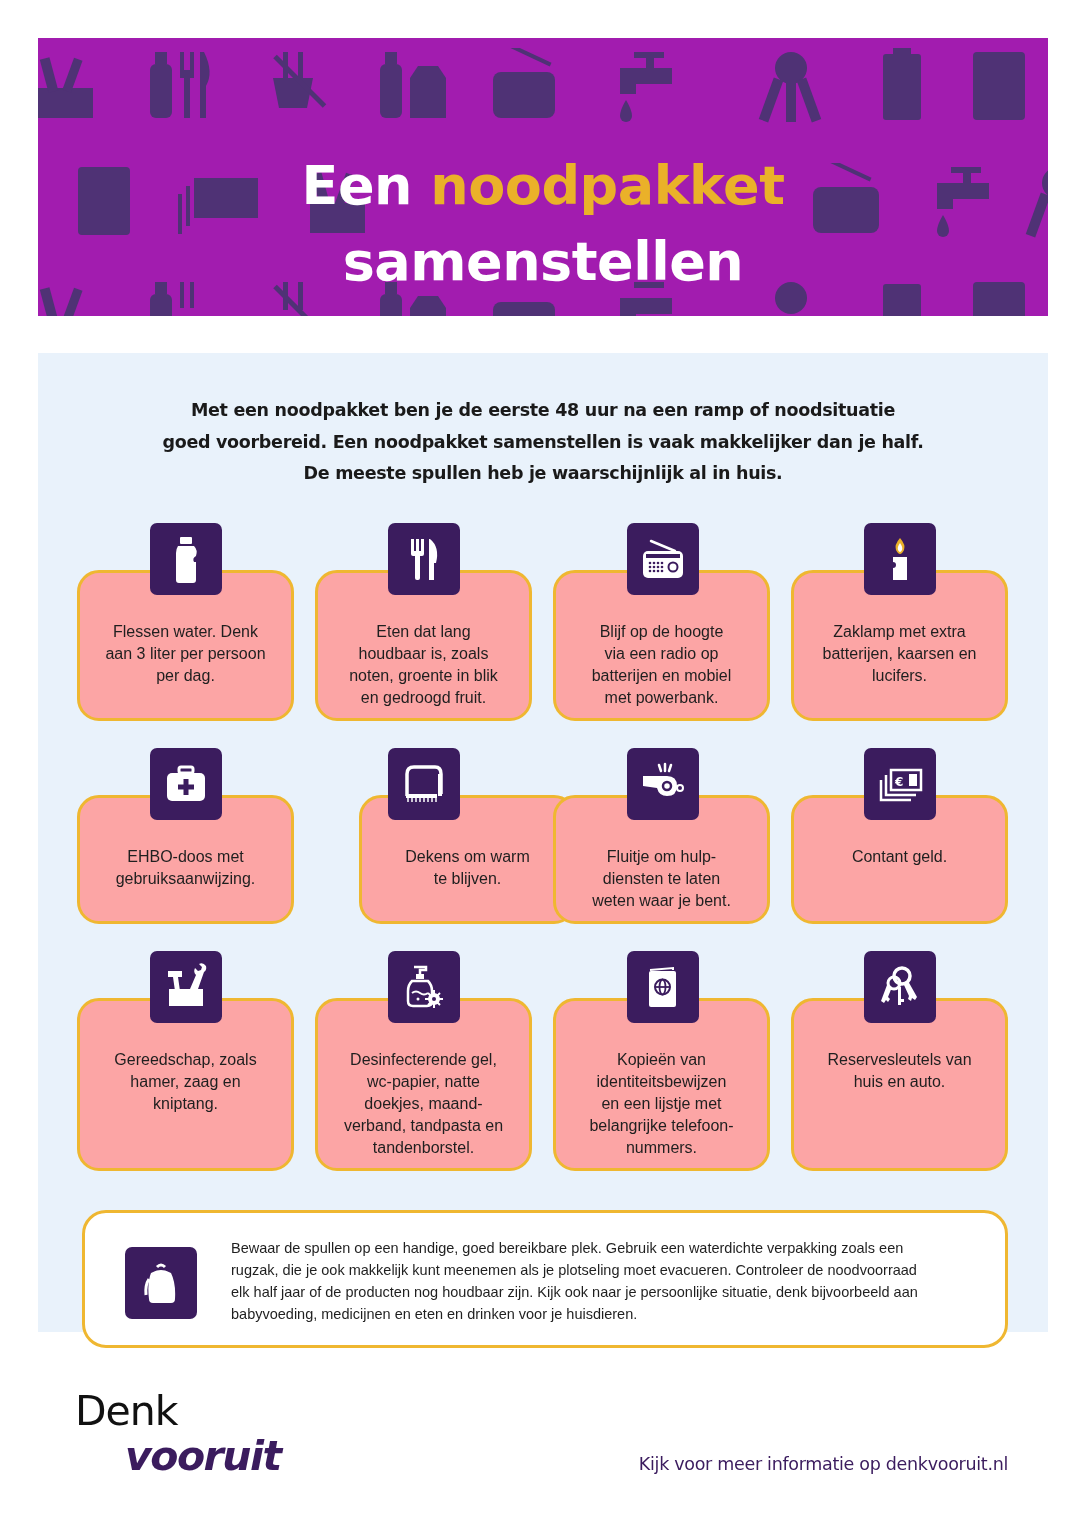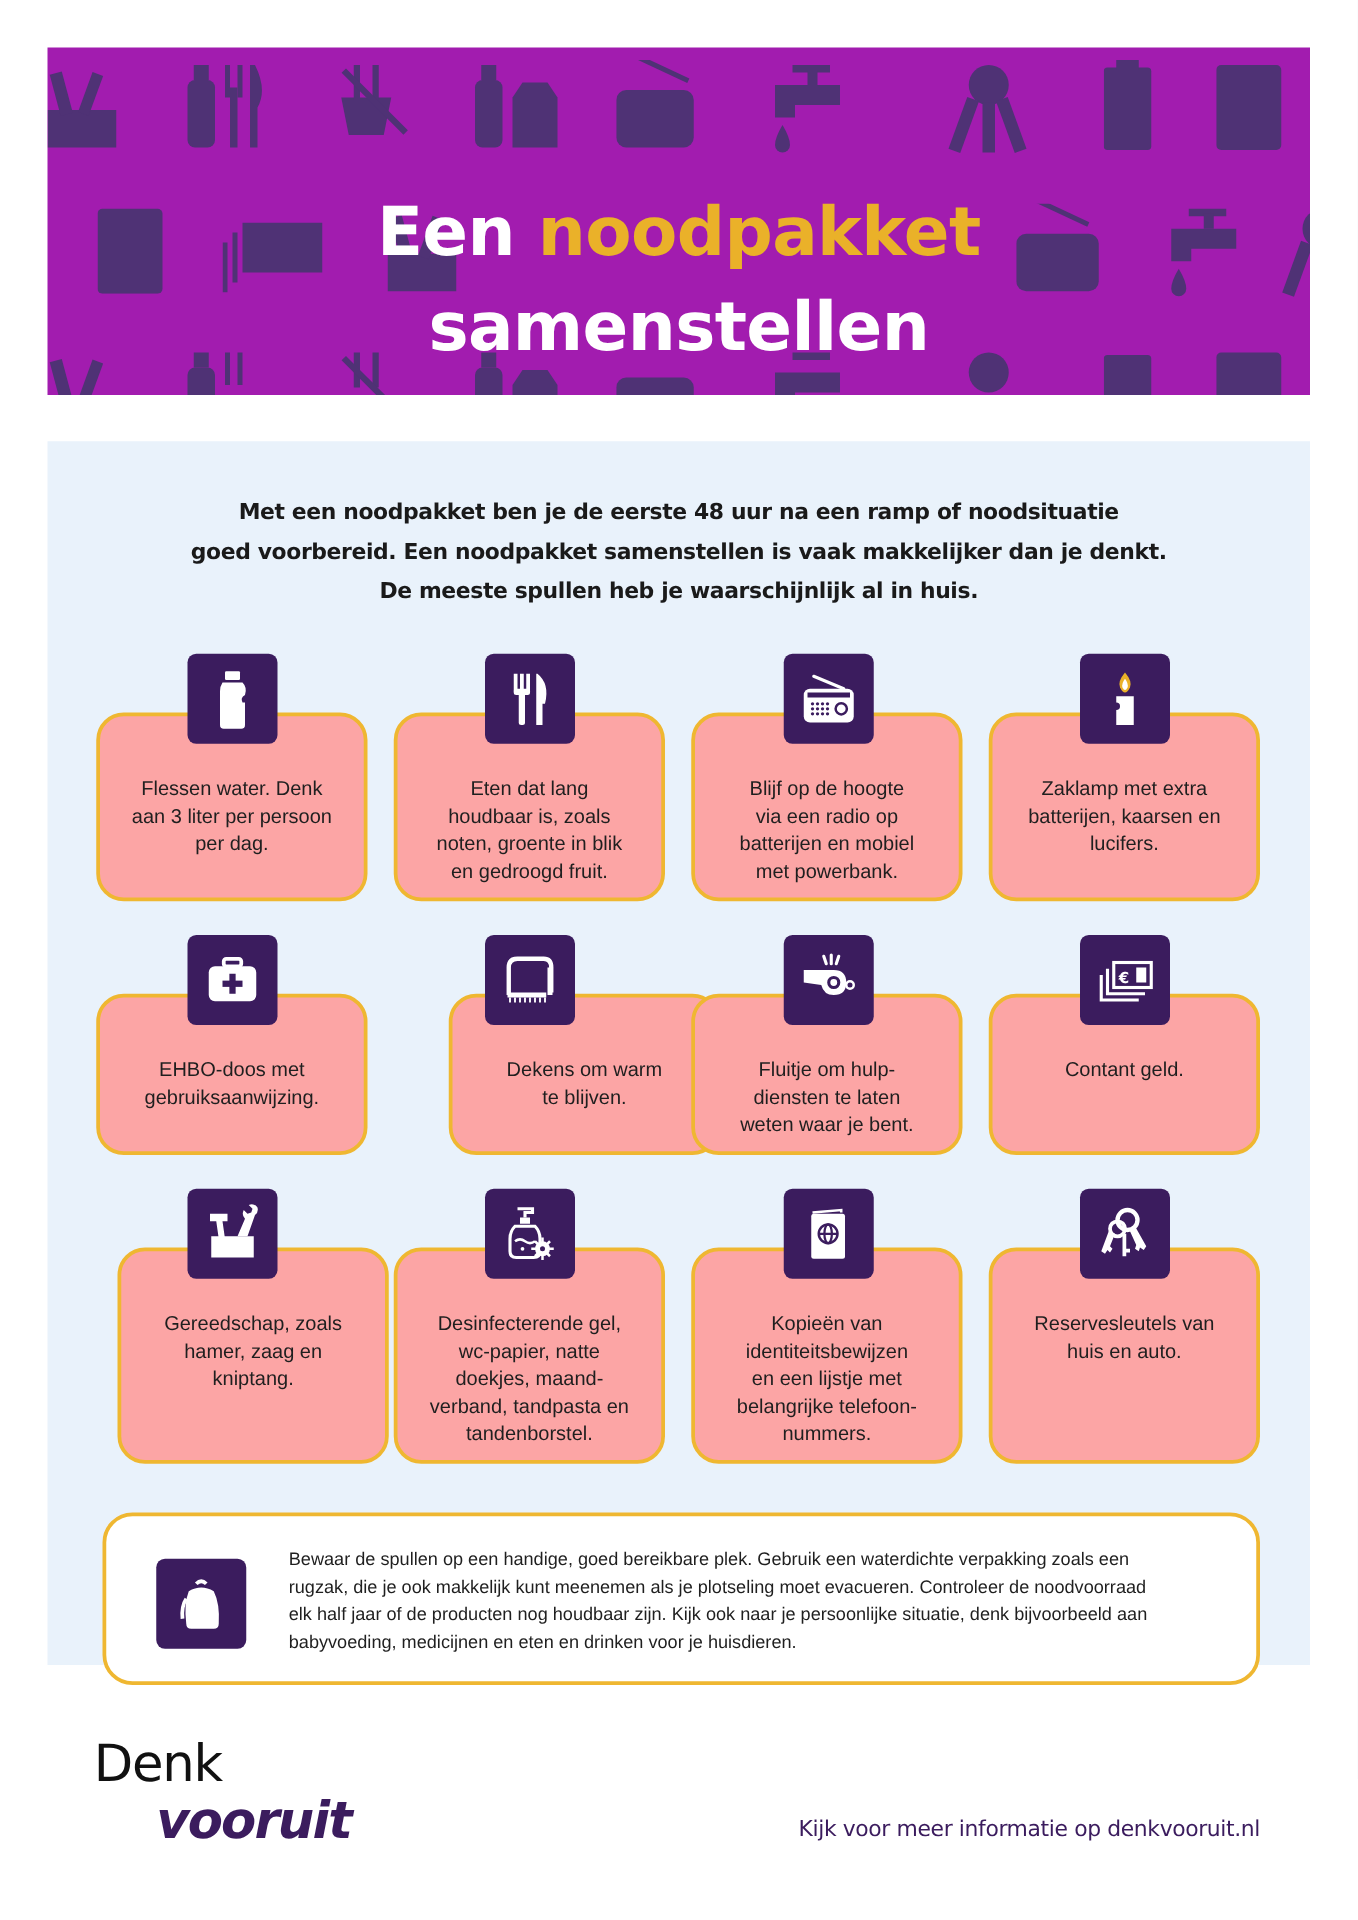--- a/index.html
+++ b/index.html
@@ -205,21 +205,21 @@
       <span class="accent">noodpakket</span>
     </div>
     <div>samenstellen</div>
   </div>
 </div>
 
 <div class="panel"></div>
 
 <div class="intro">
   <div>Met een noodpakket ben je de eerste 48 uur na een ramp of noodsituatie</div>
-  <div>goed voorbereid. Een noodpakket samenstellen is vaak makkelijker dan je denkt.</div>
+  <div>goed voorbereid. Een noodpakket samenstellen is vaak makkelijker dan je half.</div>
   <div>De meeste spullen heb je waarschijnlijk al in huis.</div>
 </div>
 
 <div class="card" style="left:77px;top:570px;height:151px;">
   <div class="card-text">
     <div>Flessen water. Denk</div>
     <div>aan 3 liter per persoon</div>
     <div>per dag.</div>
   </div>
 </div>
@@ -362,21 +362,21 @@
 <div class="icon-box" style="left:864px;top:748px;">
   <svg viewBox="0 0 52 52">
       <rect x="17" y="12" width="30" height="20" fill="none" stroke="#fff" stroke-width="2.5"></rect>
       <text x="21" y="28" font-family="DejaVu Sans, sans-serif" font-size="12" font-weight="bold" fill="#fff">€</text>
       <rect x="35" y="16" width="8" height="12" fill="#fff"></rect>
       <path d="M12 17 v20 h30" fill="none" stroke="#fff" stroke-width="2.5"></path>
       <path d="M7 22 v20 h30" fill="none" stroke="#fff" stroke-width="2.5"></path>
     </svg>
 </div>
 
-<div class="card" style="left:94px;top:998px;height:173px;">
+<div class="card" style="left:77px;top:998px;height:173px;">
   <div class="card-text">
     <div>Gereedschap, zoals</div>
     <div>hamer, zaag en</div>
     <div>kniptang.</div>
   </div>
 </div>
 <div class="icon-box" style="left:150px;top:951px;">
   <svg viewBox="0 0 52 52" fill="#fff">
       <rect x="9" y="28" width="34" height="17"></rect>
       <path d="M8 10 h14 v6 h-4 l2 14 h-5 l-2 -14 h-5z"></path>

